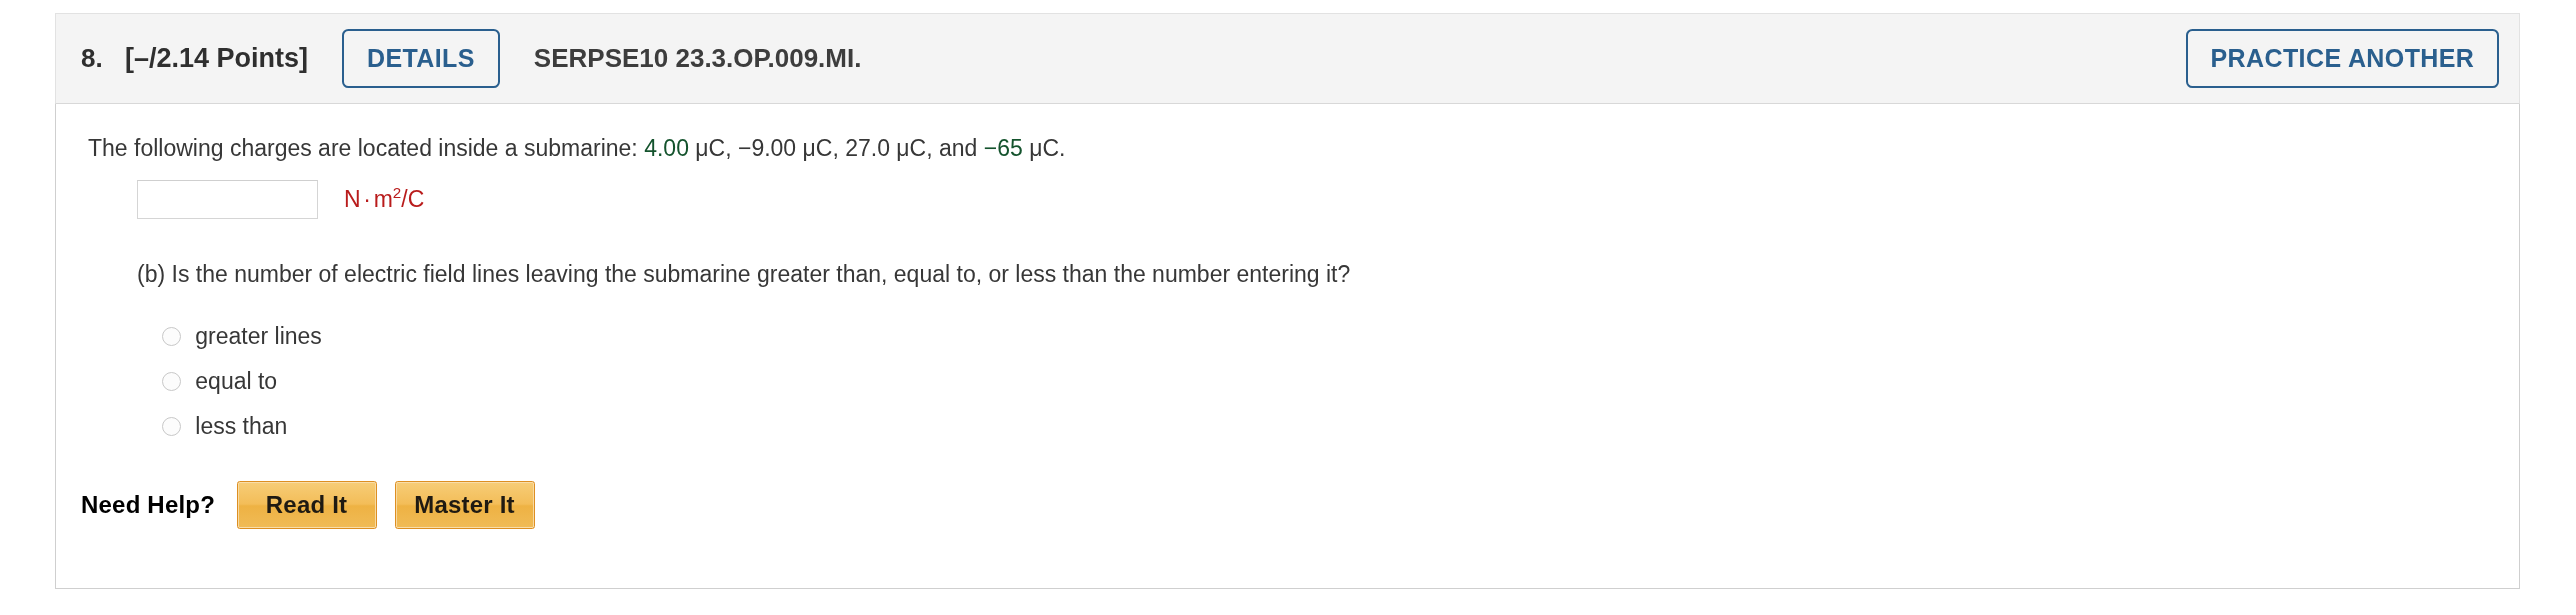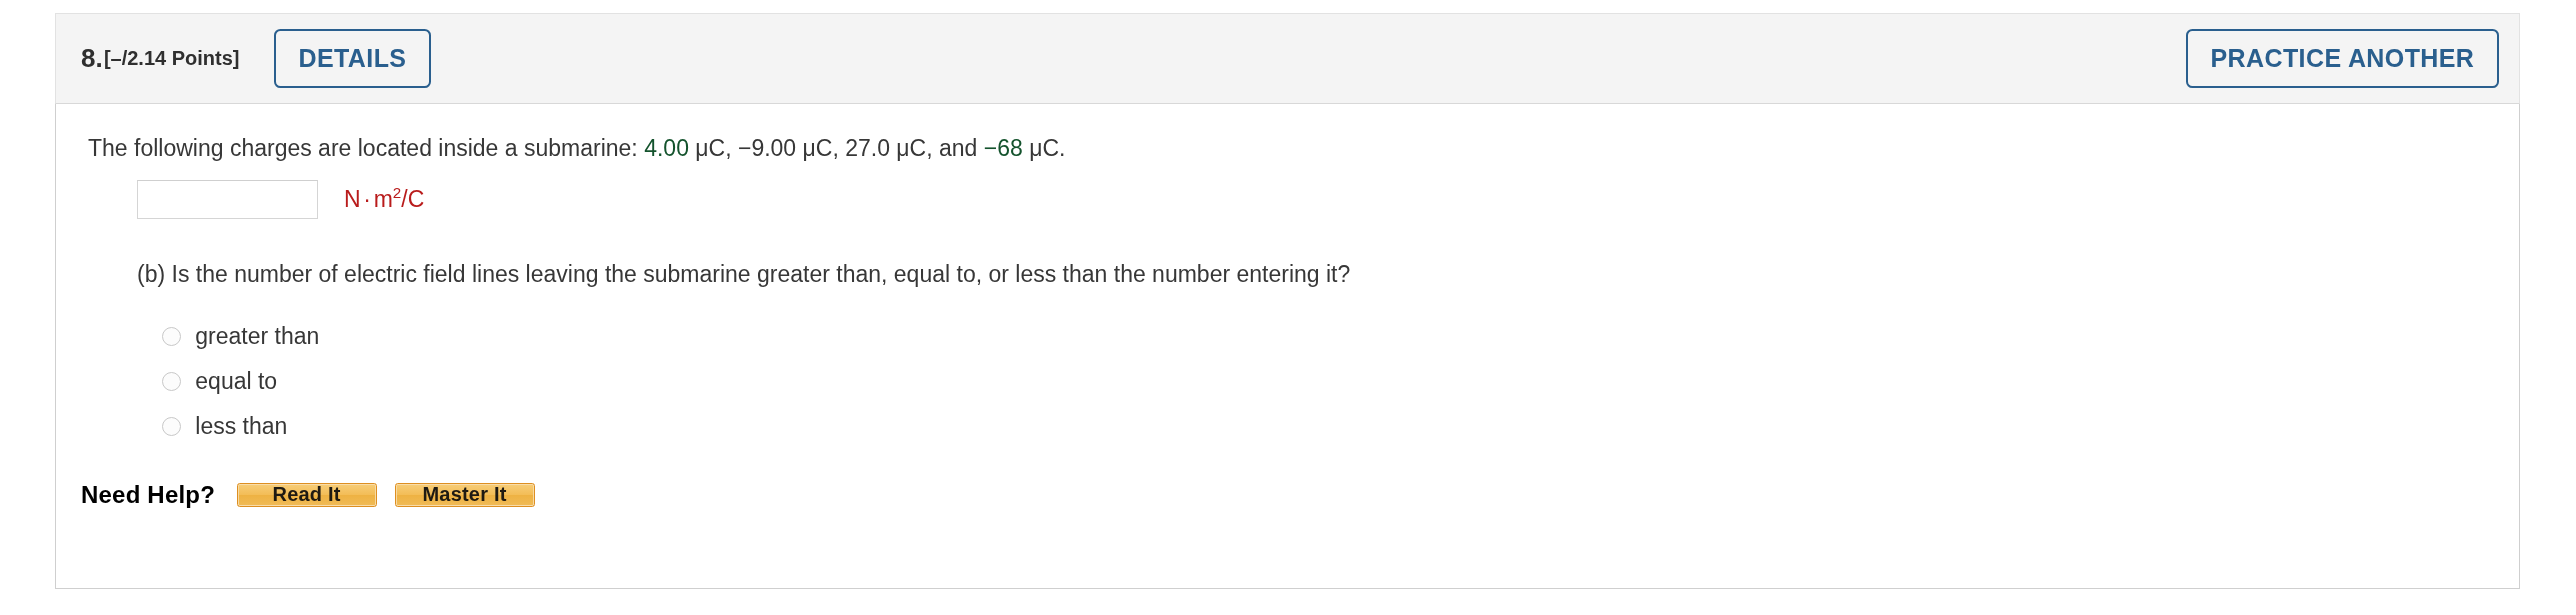--- a/index.html
+++ b/index.html
@@ -34,24 +34,24 @@
     padding: 0 19.7px 0 25px;
   }
   .q-number {
     font-size: 26px;
     font-weight: bold;
     color: #2f2f2f;
     letter-spacing: 0.1px;
     white-space: nowrap;
   }
   .q-points {
-    font-size: 20px;
+    font-size: 27px;
     font-weight: bold;
     color: #2f2f2f;
-    margin-left: 1px;
+    margin-left: 22px;
     white-space: nowrap;
   }
   .btn-outline {
     display: inline-flex;
     align-items: center;
     justify-content: center;
     border: 2.7px solid #2a5f8e;
     border-radius: 6.3px;
     color: #2a5f8e;
     background: transparent;
@@ -174,70 +174,71 @@
     font-weight: bold;
     color: #000000;
     letter-spacing: 0.2px;
     white-space: nowrap;
   }
   .help-btn {
     display: inline-flex;
     align-items: center;
     justify-content: center;
     margin-left: 21.5px;
-    height: 24px;
+    height: 48px;
     min-width: 140px;
     padding: 0 12.5px;
     border: 1.8px solid #dd8f22;
     border-radius: 2.7px;
     background: linear-gradient(#f7cd78 0%, #f3bd58 48%, #eeb243 52%, #f0bb57 100%);
     box-shadow: inset 0 0 0 0.9px #f9ddaa;
     color: #1f1a12;
     font-family: "Liberation Sans", sans-serif;
-    font-size: 20px;
+    font-size: 24px;
     font-weight: bold;
     letter-spacing: 0.2px;
     cursor: pointer;
     white-space: nowrap;
   }
   .help-btn + .help-btn { margin-left: 18px; }
 </style>
 </head>
 <body>
 
 <div class="question">
 
   <div class="q-header">
     <span class="q-number">8.</span>
     <span class="q-points">[–/2.14 Points]</span>
 
     <button class="btn-outline details-btn">DETAILS</button>
 
+    <span class="q-code">SERPSE10 23.3.OP.009.MI.</span>
 
     <span class="header-spacer"></span>
 
     <button class="btn-outline practice-btn">PRACTICE ANOTHER</button>
   </div>
 
   <div class="q-body">
 
-    <p class="stmt"><span>The following charges are located inside a submarine: </span><span class="red">4.00</span><span> μC, </span><span>−9.00 μC, </span><span>27.0 μC, and </span><span class="red">−68</span><span> μC.</span></p>
+    <p class="stmt"><span>The following charges are located inside a submarine: </span><span class="red">4.00</span><span> μC, </span><span>−9.00 μC, </span><span>27.0 μC, and </span><span class="red">−65</span><span> μC.</span></p>
 
 
     <div class="answer-row">
       <input class="ans-input" type="text" placeholder="" style="">
       <span class="units"><span>N</span><span class="dot-sep">·</span><span>m</span><sup>2</sup><span>/C</span></span>
     </div>
 
     <p class="part part-b">(b) Is the number of electric field lines leaving the submarine greater than, equal to, or less than the number entering it?</p>
 
     <div class="choices">
       <label class="choice">
         <span class="radio"></span>
-        <span class="choice-label">greater than</span>
+        <span class="choice-label">greater lines</span>
       </label>
       <label class="choice">
         <span class="radio"></span>
         <span class="choice-label">equal to</span>
       </label>
       <label class="choice">
         <span class="radio"></span>
         <span class="choice-label">less than</span>
       </label>
     </div>

